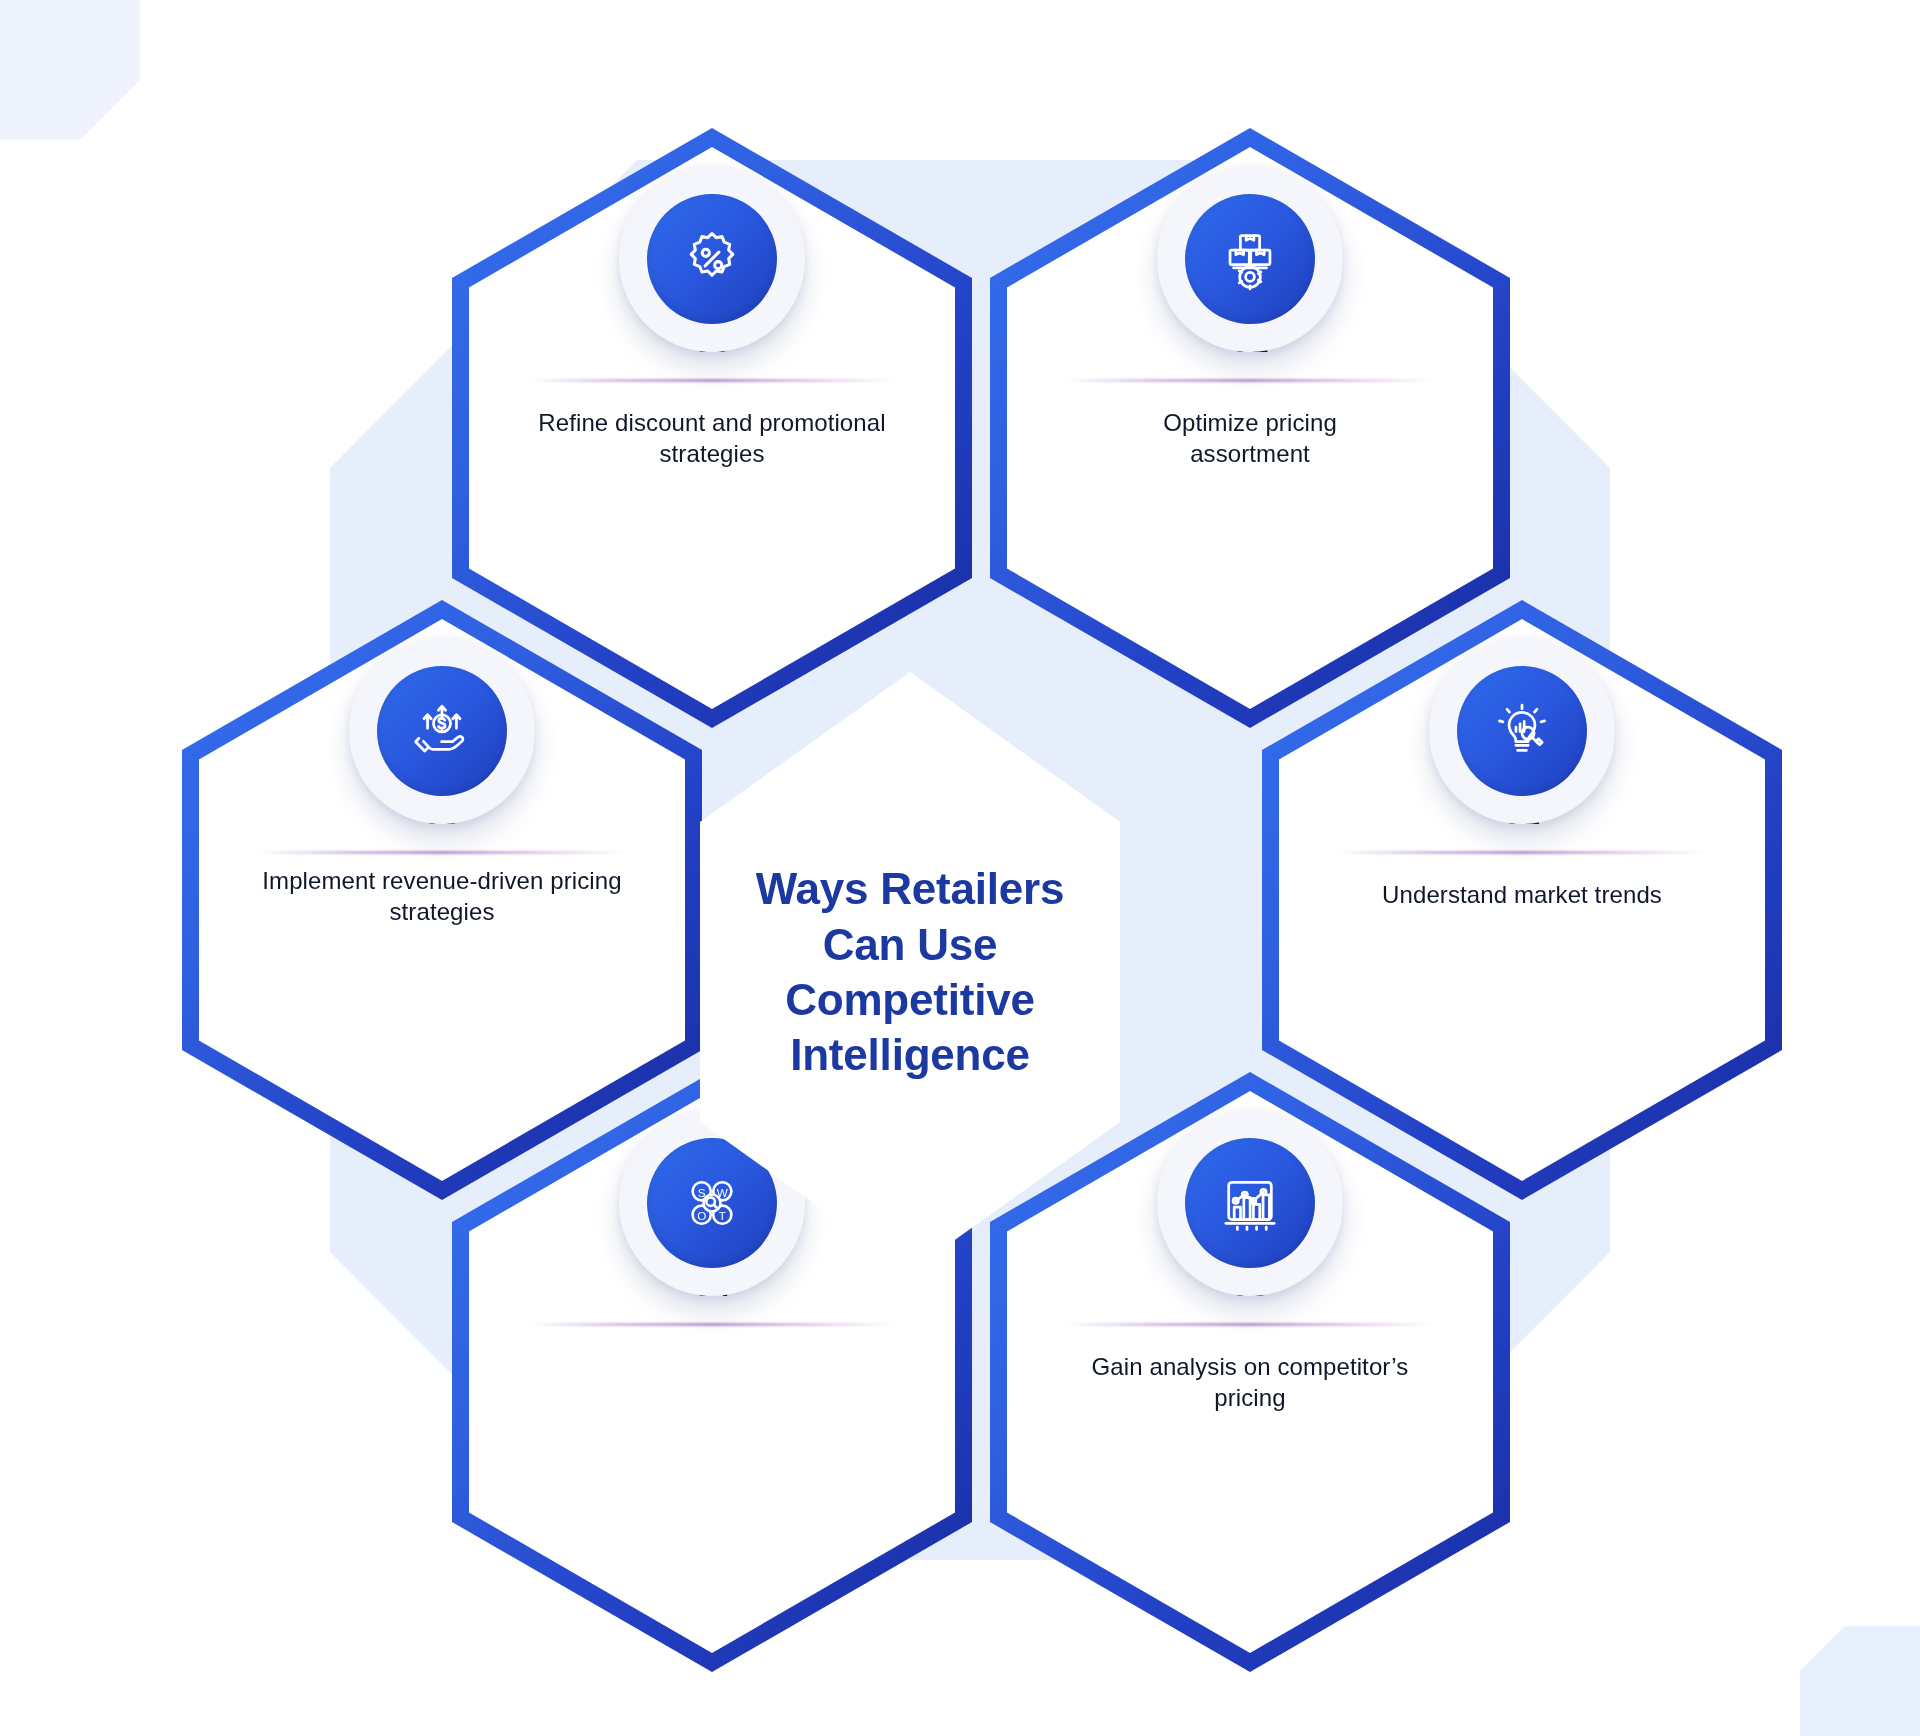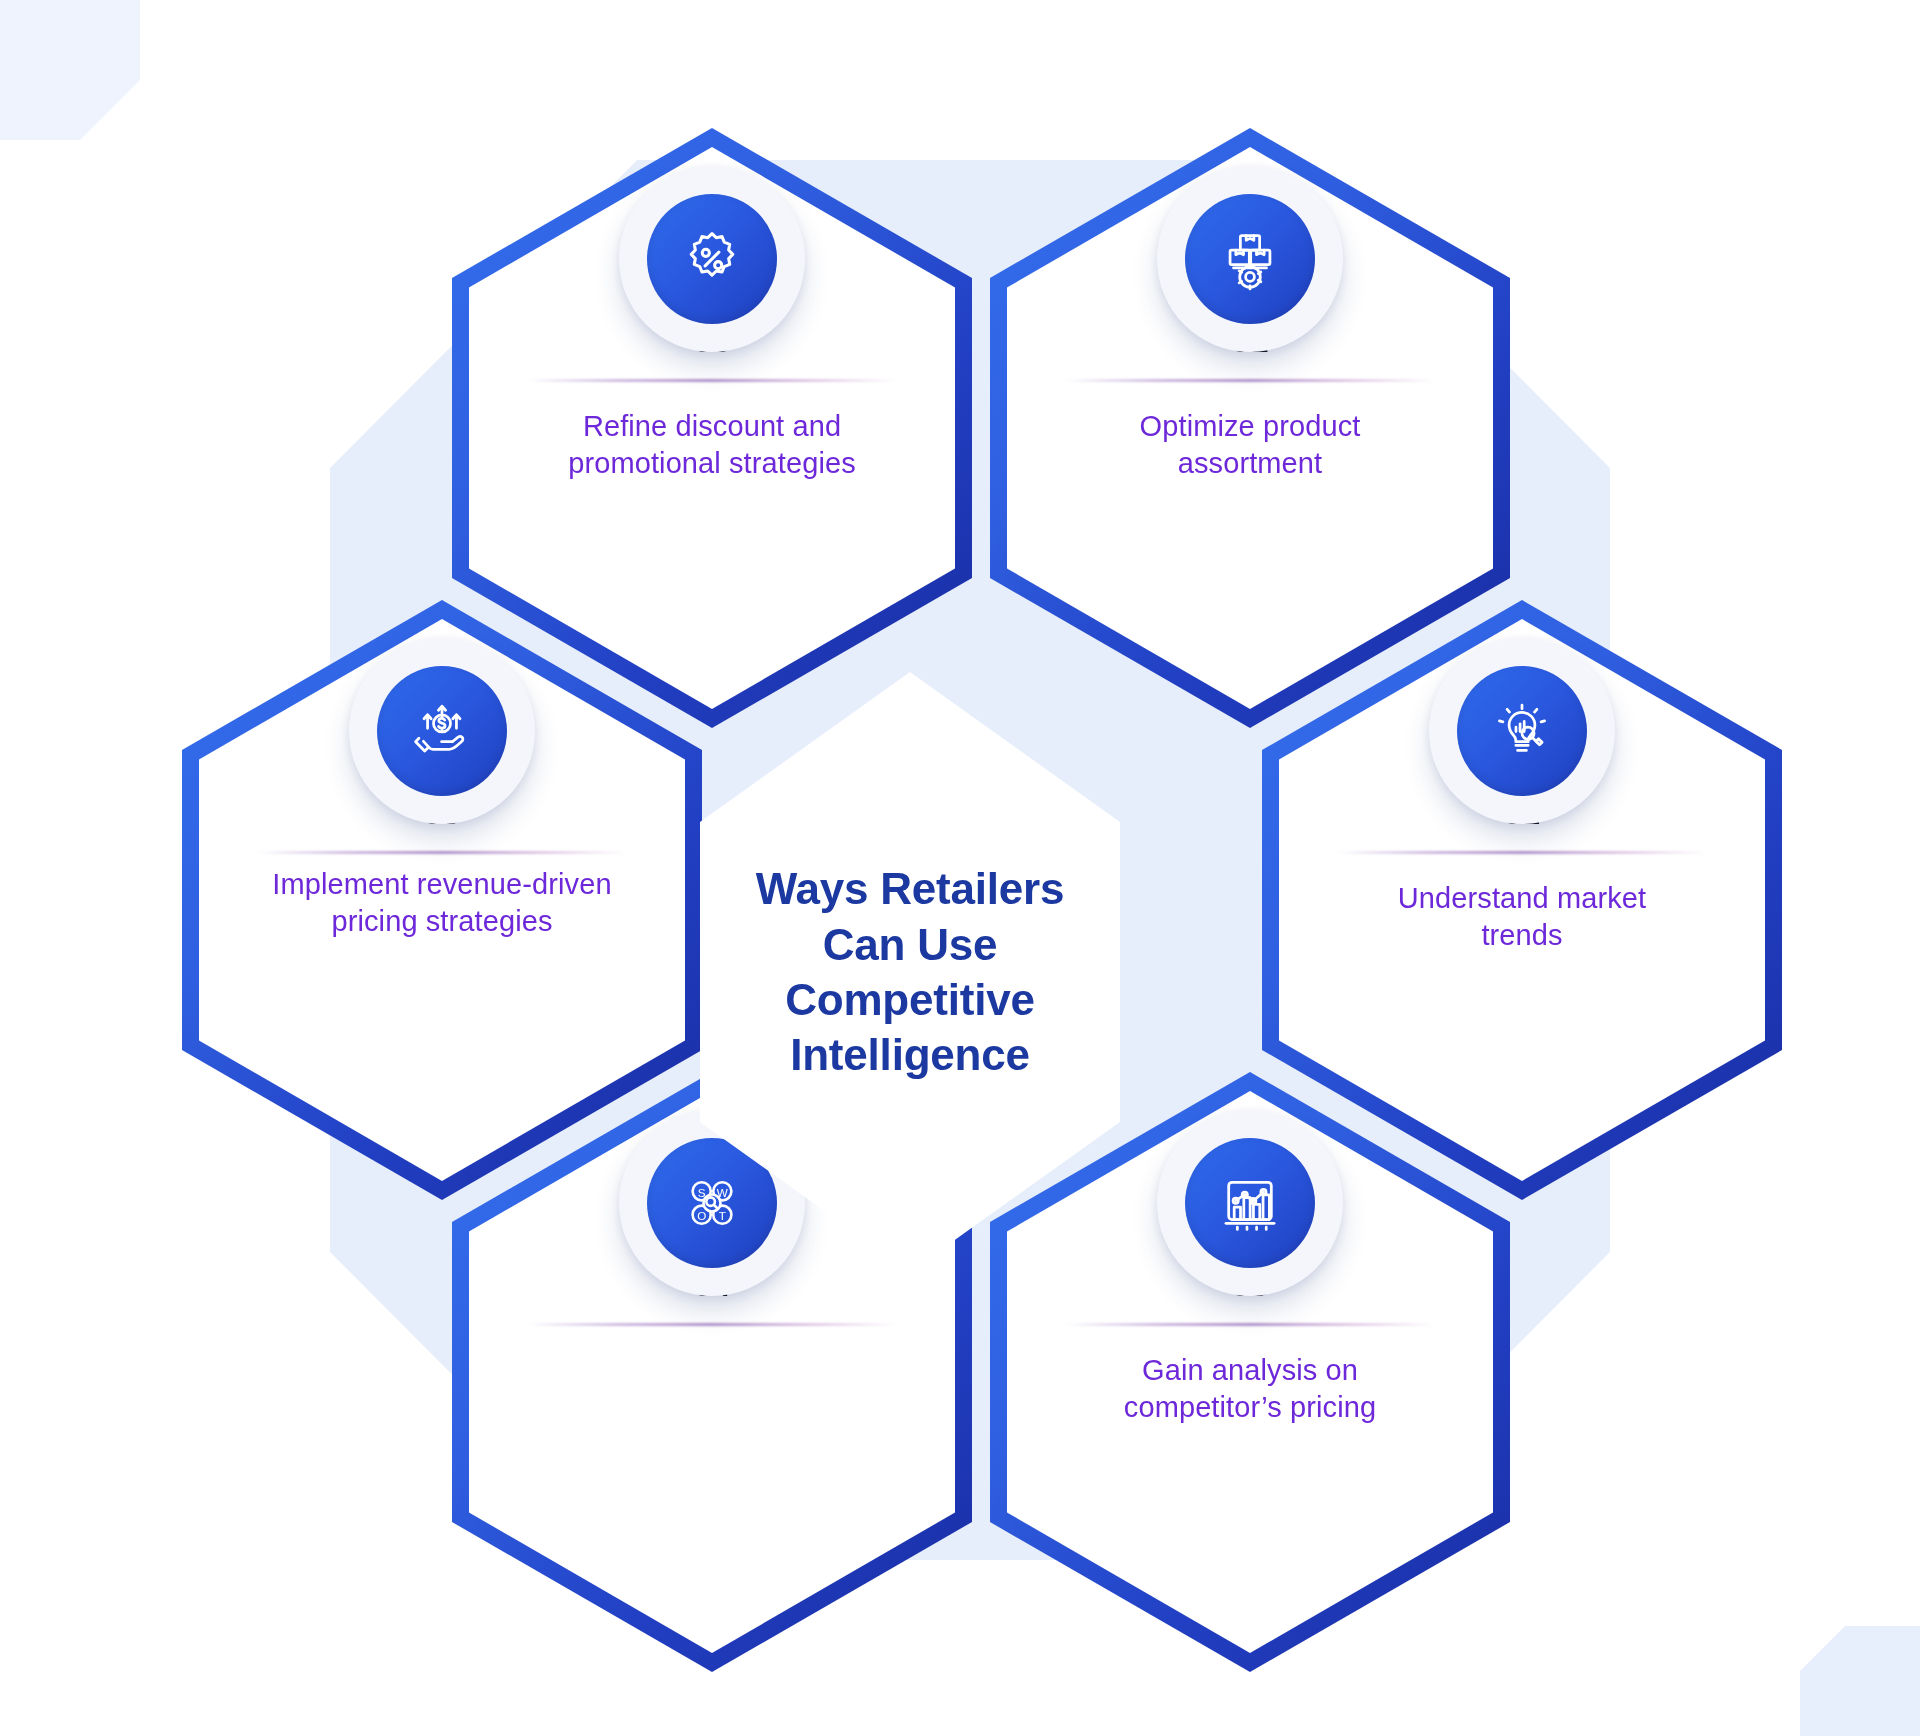--- a/index.html
+++ b/index.html
@@ -71,23 +71,23 @@
       rgba(168,132,198,.55) 25%,
       rgba(150,110,185,.75) 50%,
       rgba(190,140,200,.5) 75%,
       rgba(200,180,225,0) 100%);
     filter:blur(1.2px);
   }
   .caption{
     margin-top:26px;
     width:380px;
     text-align:center;
-    font-size:29px;
+    font-size:24px;
     line-height:1.28;
-    color:#6d28d9;
+    color:#0f172a;
     font-weight:400;
     letter-spacing:.1px;
   }
   .caption.wide{width:420px;margin-top:12px;}
 
   
   .medallion{
     position:absolute;
     left:50%;transform:translateX(-50%);
     top:38px;
@@ -182,21 +182,21 @@
               <path d="M12 30.5h24"></path>
               <path d="M24 29.5a7.5 7.5 0 100 15 7.5 7.5 0 000-15z"></path>
               <circle cx="24" cy="37" r="3.2"></circle>
               <path d="M24 28.2v2.2M24 43.6v2.2M16.1 32.6l1.9 1.1M30 39.4l1.9 1.1M16.1 41.4l1.9-1.1M30 34.6l1.9-1.1"></path>
             </svg>
           </span>
         </div>
       </div>
       <div class="num">01</div>
       <div class="divider"></div>
-      <div class="caption" style="width:300px;">Optimize product assortment</div>
+      <div class="caption" style="width:300px;">Optimize pricing assortment</div>
     </div>
   </div>
 
   <div class="hex" id="hex05">
     <div class="border"></div>
     <div class="inner"></div>
     <div class="hex-content">
       <div class="medallion">
         <div class="disc">
           <span>

